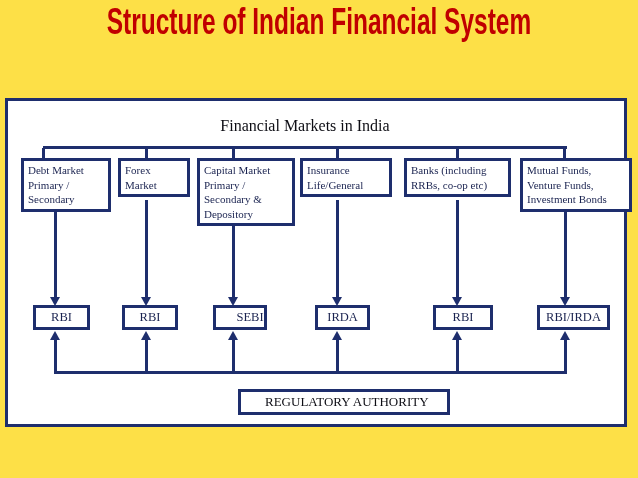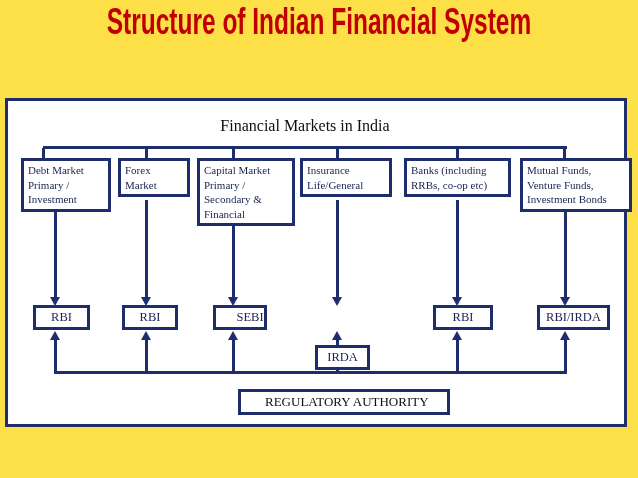--- a/index.html
+++ b/index.html
@@ -63,31 +63,31 @@
   <div class="vline" style="left:42px;top:148px;height:30px;"></div>
   <div class="vline" style="left:145px;top:148px;height:30px;"></div>
   <div class="vline" style="left:232px;top:148px;height:30px;"></div>
   <div class="vline" style="left:336px;top:148px;height:30px;"></div>
   <div class="vline" style="left:456px;top:148px;height:30px;"></div>
   <div class="vline" style="left:563px;top:148px;height:30px;"></div>
 
   <div class="mbox" style="left:21px;width:76px;">
     <div>Debt Market</div>
     <div>Primary /</div>
-    <div>Investment</div>
+    <div>Secondary</div>
   </div>
   <div class="mbox" style="left:118px;width:58px;">
     <div>Forex</div>
     <div>Market</div>
   </div>
   <div class="mbox" style="left:197px;width:84px;">
     <div>Capital Market</div>
     <div>Primary /</div>
     <div>Secondary &amp;</div>
-    <div>Financial</div>
+    <div>Depository</div>
   </div>
   <div class="mbox" style="left:300px;width:78px;">
     <div>Insurance</div>
     <div>Life/General</div>
   </div>
   <div class="mbox" style="left:404px;width:93px;">
     <div>Banks (including</div>
     <div>RRBs, co-op etc)</div>
   </div>
   <div class="mbox" style="left:520px;width:98px;">
@@ -105,21 +105,21 @@
   <div class="vline" style="left:336px;top:200px;height:97px;"></div>
   <div class="arr dn" style="left:332px;top:297px;"></div>
   <div class="vline" style="left:456px;top:200px;height:97px;"></div>
   <div class="arr dn" style="left:452px;top:297px;"></div>
   <div class="vline" style="left:564px;top:200px;height:97px;"></div>
   <div class="arr dn" style="left:560px;top:297px;"></div>
 
   <div class="rbox" style="left:33px;width:57px;">RBI</div>
   <div class="rbox" style="left:122px;width:56px;">RBI</div>
   <div class="rbox" style="left:213px;width:54px;padding-left:20px;">SEBI</div>
-  <div class="rbox" style="left:315px;width:55px;margin-top:40px;">IRDA</div>
+  <div class="rbox" style="left:315px;width:55px;">IRDA</div>
   <div class="rbox" style="left:433px;width:60px;">RBI</div>
   <div class="rbox" style="left:537px;width:73px;">RBI/IRDA</div>
 
   <div class="arr up" style="left:50px;top:331px;"></div>
   <div class="vline" style="left:54px;top:339px;height:34px;"></div>
   <div class="arr up" style="left:141px;top:331px;"></div>
   <div class="vline" style="left:145px;top:339px;height:34px;"></div>
   <div class="arr up" style="left:228px;top:331px;"></div>
   <div class="vline" style="left:232px;top:339px;height:34px;"></div>
   <div class="arr up" style="left:332px;top:331px;"></div>

